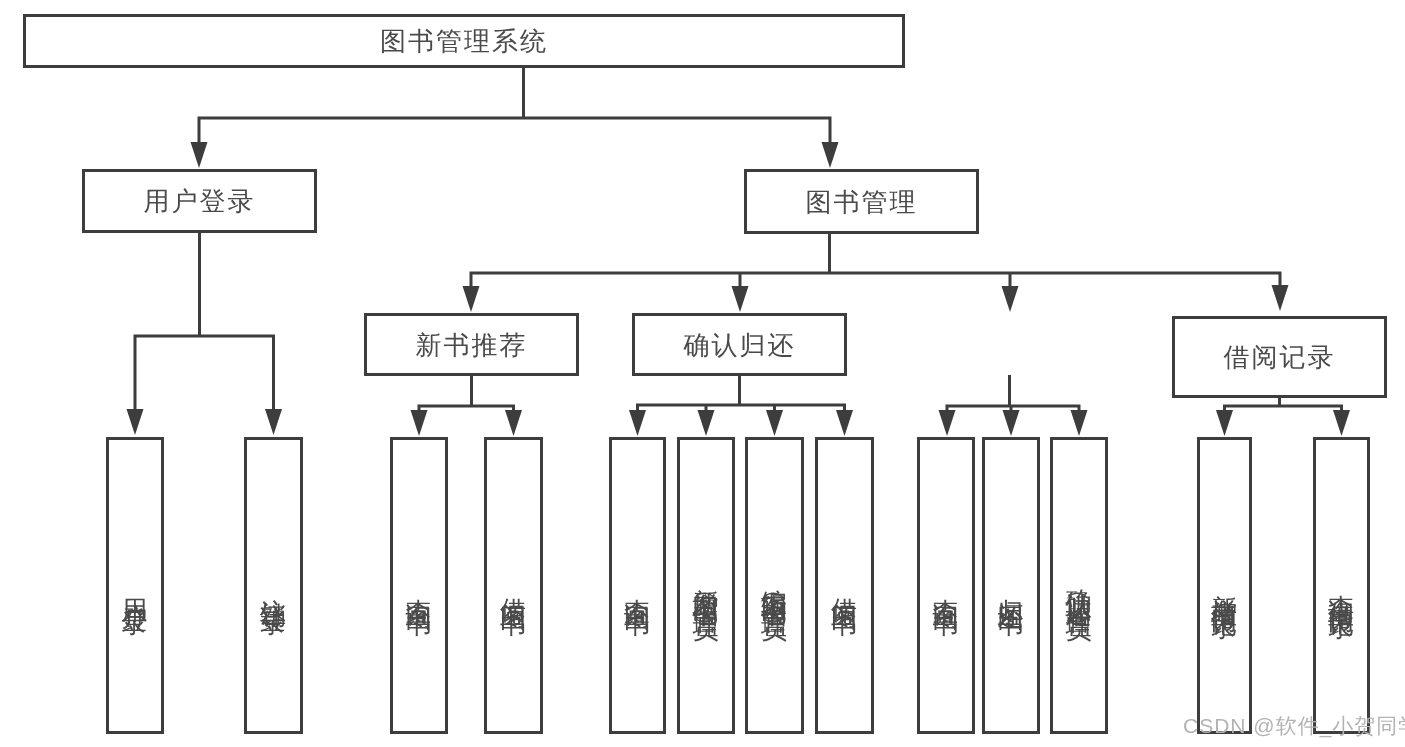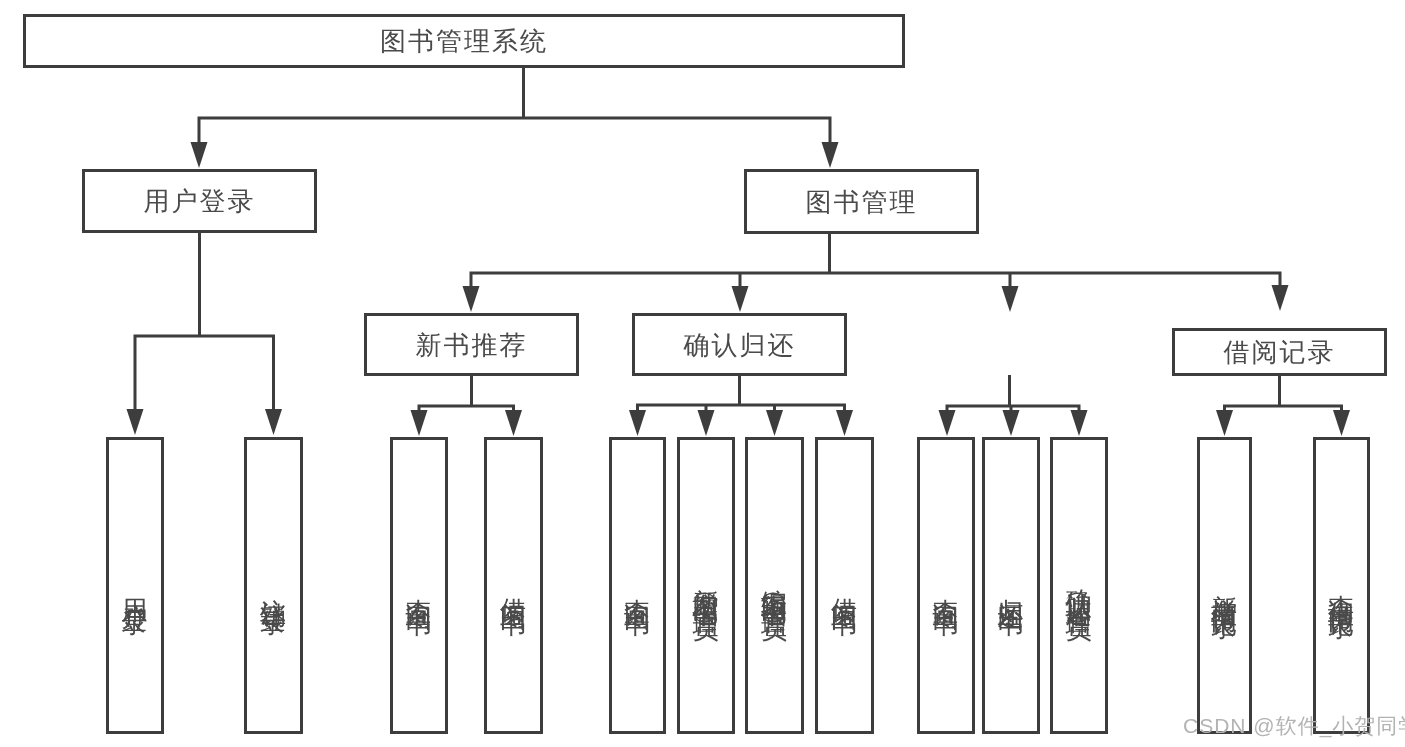--- a/index.html
+++ b/index.html
@@ -94,21 +94,21 @@
     </g>
   </svg>
 
   <div class="node" style="left:23px; top:14px; width:882px; height:54px;">图书管理系统</div>
 
   <div class="node" style="left:82px; top:169px; width:235px; height:64px;">用户登录</div>
   <div class="node" style="left:744px; top:169px; width:235px; height:65px;">图书管理</div>
 
   <div class="node" style="left:364px; top:313px; width:215px; height:63px;">新书推荐</div>
   <div class="node" style="left:632px; top:313px; width:215px; height:63px;">确认归还</div>
-  <div class="node" style="left:1172px; top:328px; width:215px; height:48px;">借阅记录</div>
+  <div class="node" style="left:1172px; top:316px; width:215px; height:82px;">借阅记录</div>
 
   <div class="node vnode" style="left:106px; width:58px;">用户登录</div>
   <div class="node vnode" style="left:244px; width:59px;">注销登录</div>
 
   <div class="node vnode" style="left:390px; width:58px;">查询图书</div>
   <div class="node vnode" style="left:484px; width:59px;">借阅图书</div>
 
   <div class="node vnode" style="left:609px; width:57px;">查询图书</div>
   <div class="node vnode" style="left:677px; width:58px;">新增图书（管理员）</div>
   <div class="node vnode" style="left:745px; width:59px;">编辑图书（管理员）</div>

